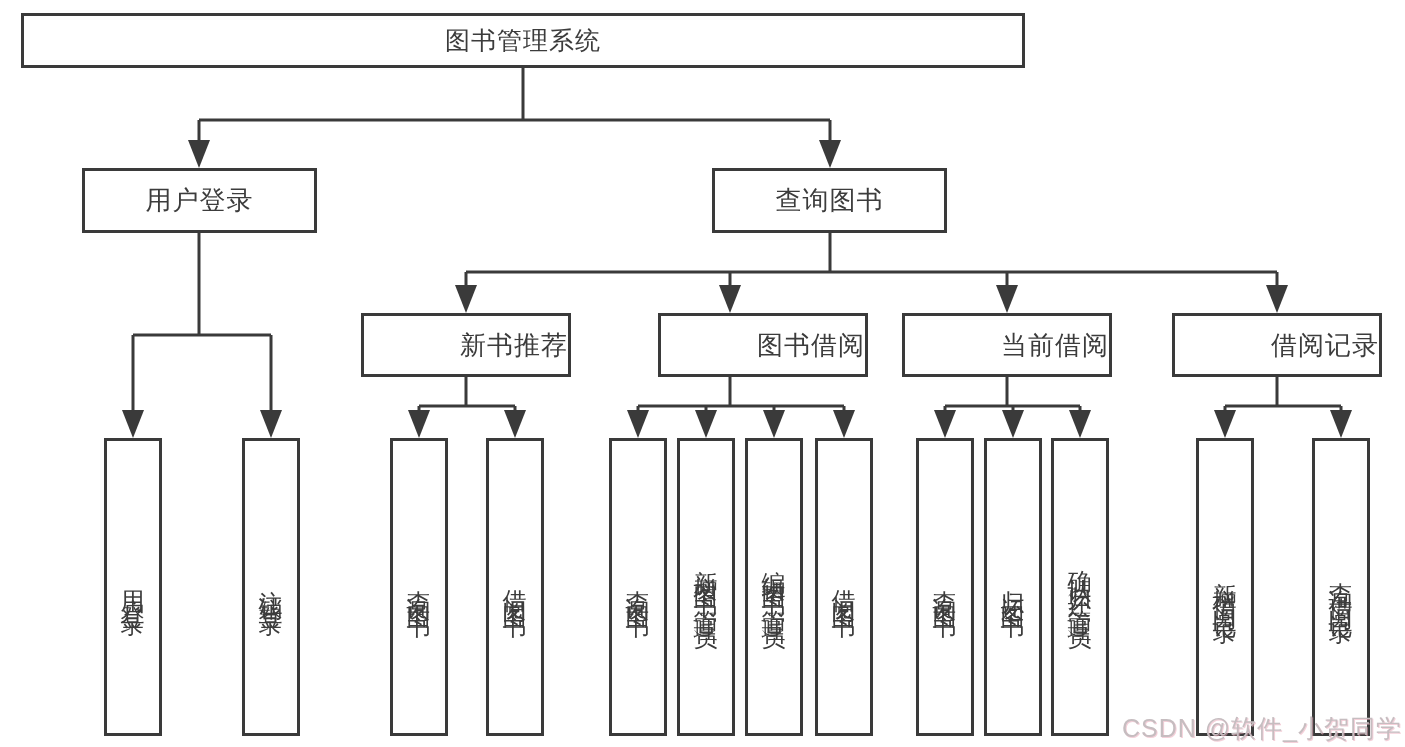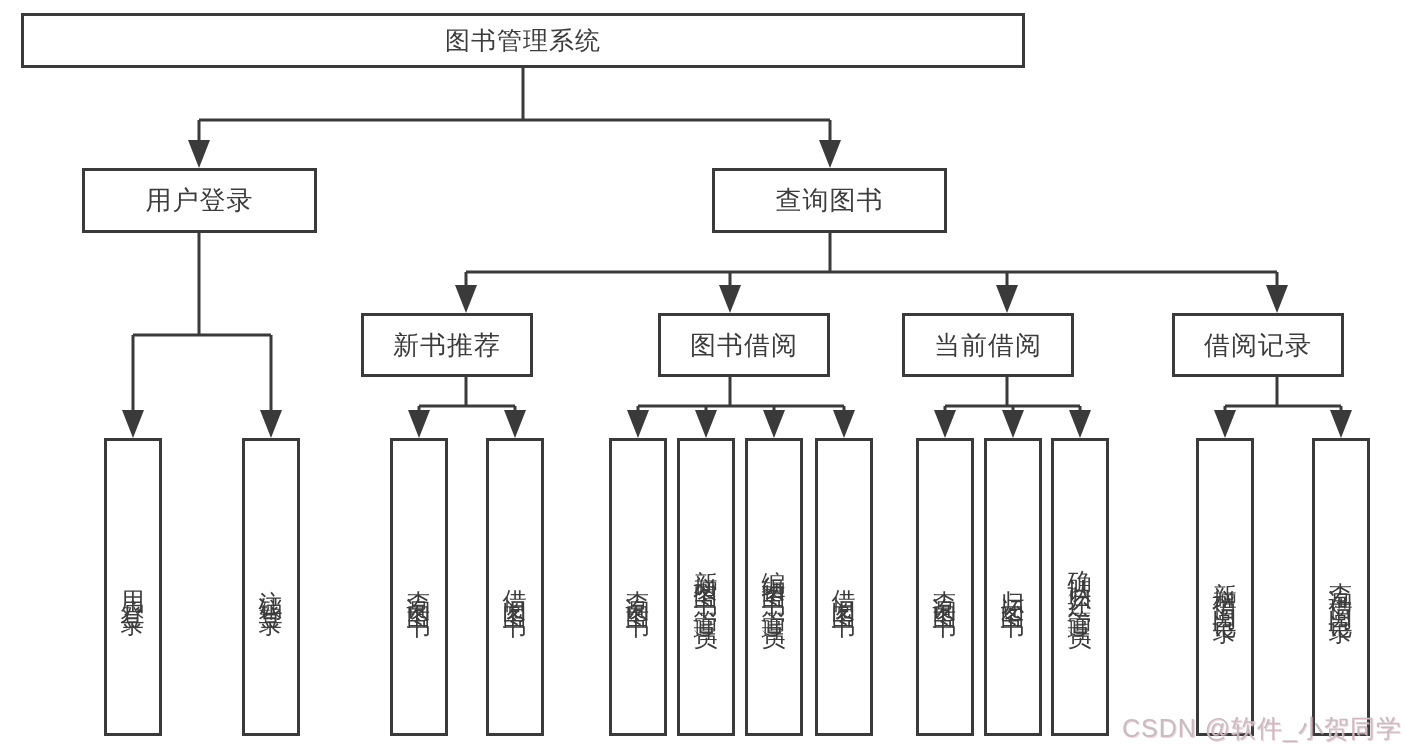--- a/index.html
+++ b/index.html
@@ -30,21 +30,21 @@
   .vbox span{
     writing-mode:vertical-rl;
     text-orientation:mixed;
     font-size:24px;
     letter-spacing:8px;
     line-height:1.05;
     color:var(--text);
   }
   
   .lvl2{top:168px;width:235px;height:65px;}
-  .lvl3{top:313px;width:172px;height:64px;}
+  .lvl3{top:313px;width:210px;height:64px;justify-content:flex-end;}
   .vbox{top:438px;width:58px;height:298px;}
   .watermark{
     position:absolute;
     right:3px;top:712px;
     font-size:25px;
     letter-spacing:1px;
     color:var(--wm);
     text-shadow:1px 1px 0 rgba(235,170,185,0.55);
     white-space:nowrap;
   }

